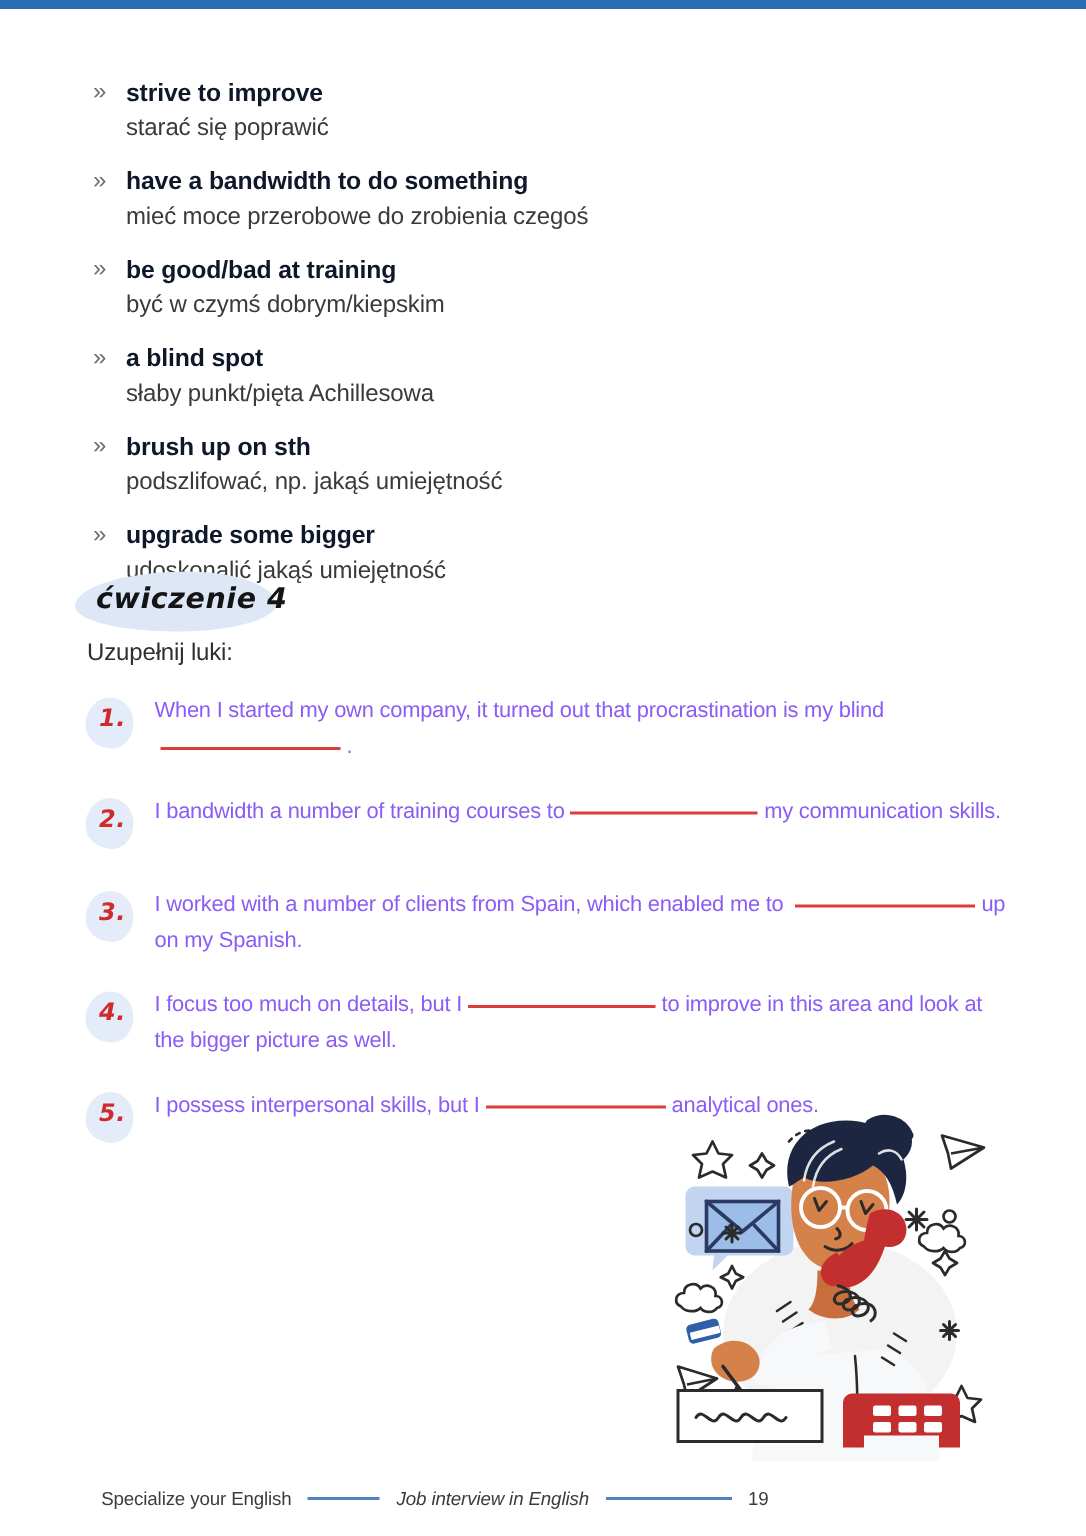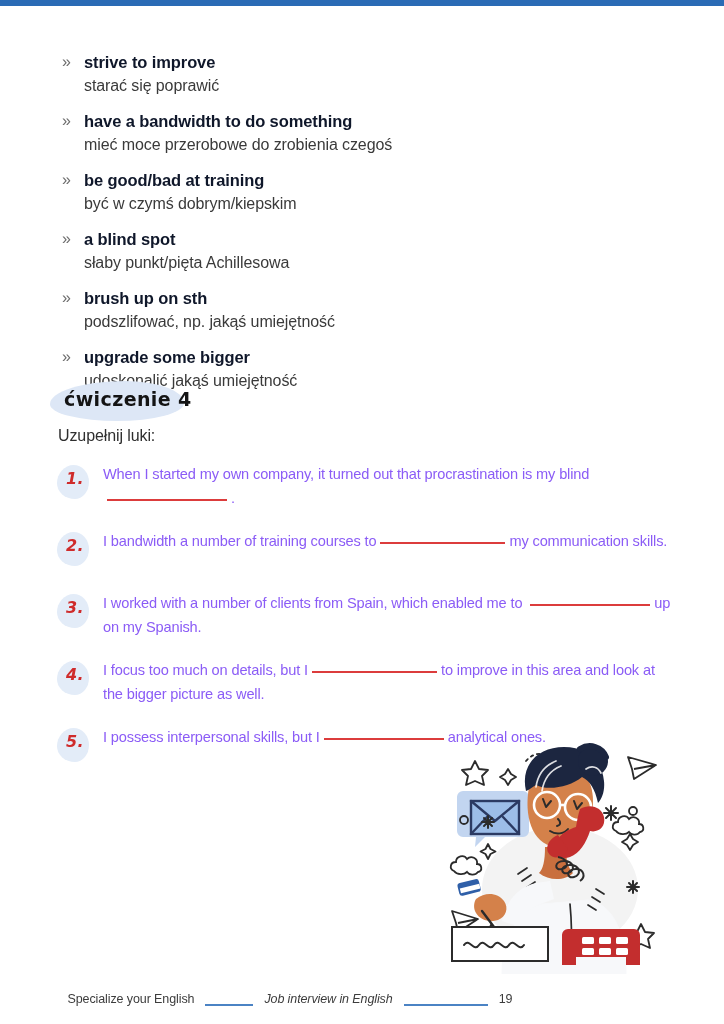--- a/index.html
+++ b/index.html
@@ -82,20 +82,21 @@
     background: #dde7f6;
     border-radius: 56% 44% 50% 50% / 58% 55% 45% 42%;
   }
   #exercise-label {
     position: absolute;
     left: 14px;
     top: 7px;
     font-family: "DejaVu Sans", sans-serif;
     font-size: 19px;
     font-weight: bold;
+    font-style: italic;
     color: #141414;
     letter-spacing: 0.4px;
     white-space: nowrap;
   }
   #exercise-instruction {
     position: absolute;
     left: 58px;
     top: 421px;
     font-size: 16px;
     color: #2f2f2f;
@@ -160,21 +161,21 @@
     height: 235px;
   }
 
   
   #footer {
     position: absolute;
     left: 0;
     bottom: 18px;
     width: 580px;
     display: flex;
-    align-items: flex-end;
+    align-items: center;
     justify-content: center;
   }
   #footer-title {
     font-size: 12.5px;
     color: #3c3c3c;
     letter-spacing: -0.1px;
   }
   .footer-rule {
     height: 2px;
     background: #4b83c4;

